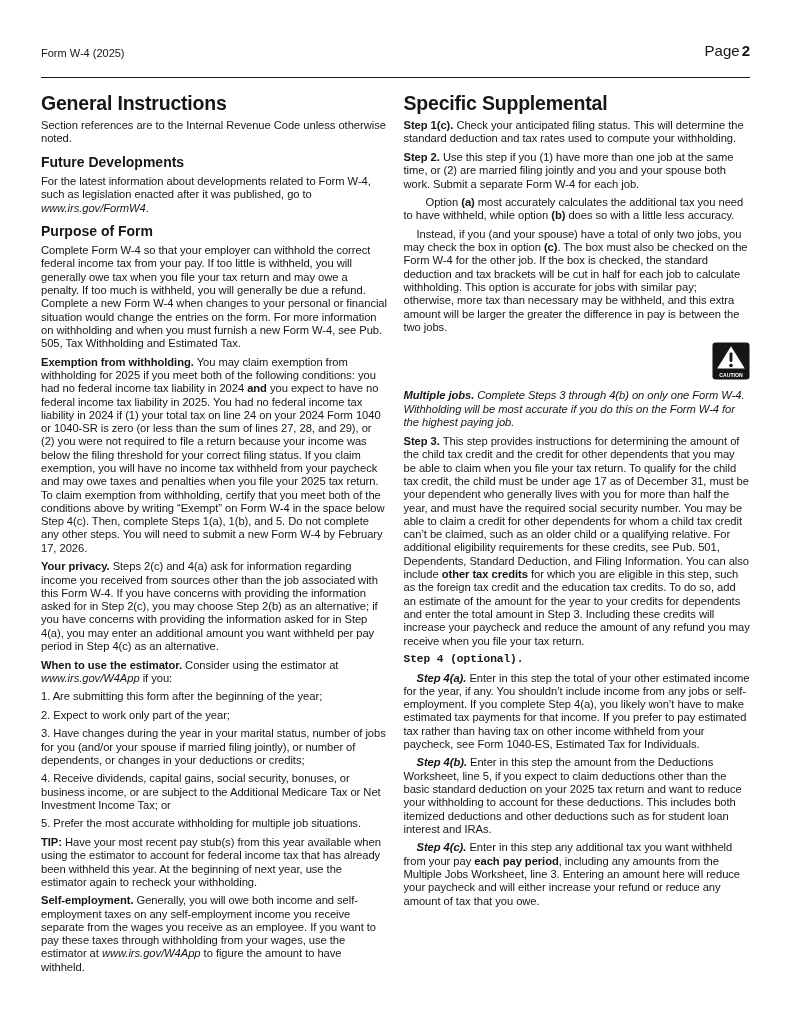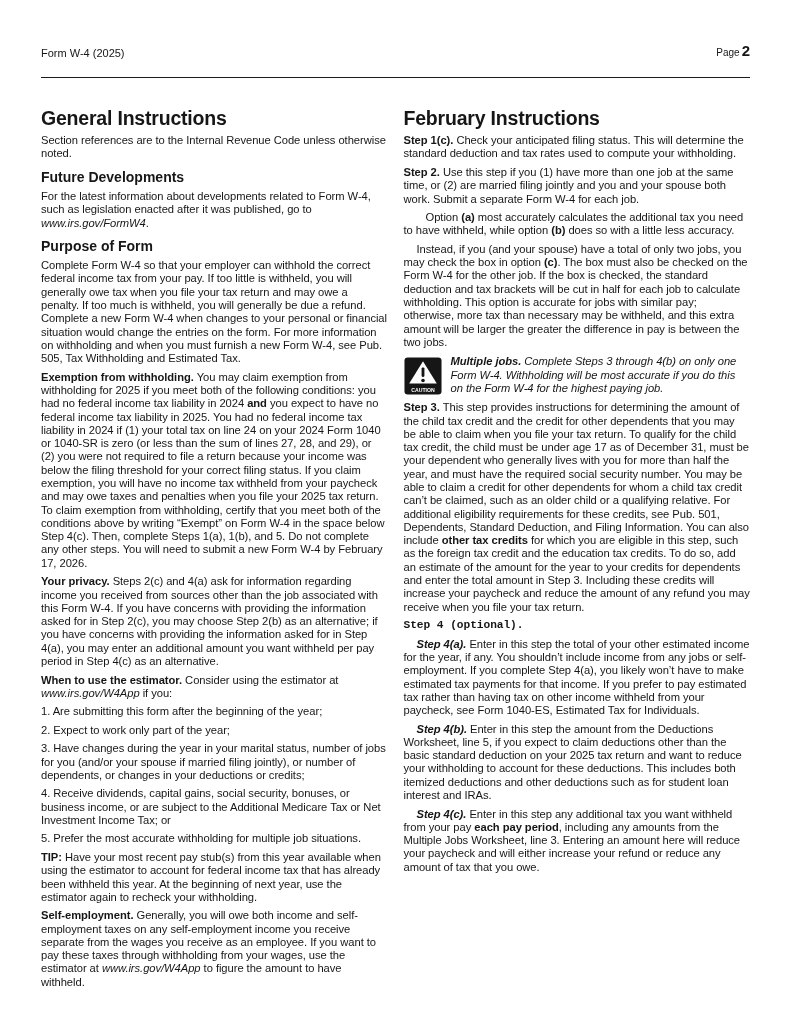--- a/index.html
+++ b/index.html
@@ -13,42 +13,42 @@
     box-sizing:border-box;
     padding:42px 41px 20px 41px;
     overflow:hidden;
   }
   .header{
     display:flex;justify-content:space-between;align-items:flex-end;
     font-size:11px;
     border-bottom:1.6px solid #1a1a1a;
     padding-bottom:18px;
   }
-  .header .pageword{font-size:10px;}
+  .header .pageword{font-size:15px;}
   .header .pagenum{font-size:15px;font-weight:bold;margin-left:2px;}
-  .cols{display:flex;gap:16px;margin-top:22px;}
+  .cols{display:flex;gap:16px;margin-top:7px;}
   .col{flex:1 1 0;min-width:0;}
   h1{
     font-size:19.5px;line-height:22px;font-weight:bold;
     margin:7px 0 4px 0;letter-spacing:-0.2px;
   }
   h2{
     font-size:14px;line-height:16px;font-weight:bold;
     margin:8px 0 2px 0;
   }
   p{
     font-size:11.2px;line-height:13.3px;
     margin:5.2px 0;
     letter-spacing:-0.05px;
   }
   .bold-line{font-weight:bold;font-family:Liberation Mono, monospace;}
   .indent1{text-indent:13px;}
   .indent2{text-indent:22px;}
   .it{font-style:italic;}
-  .caution{display:flex;gap:9px;margin:6px 0;align-items:flex-end;}
+  .caution{display:flex;gap:9px;margin:6px 0;align-items:flex-end;flex-direction:column;}
   .caution svg{flex:0 0 38px;display:block;margin-top:2px;}
   .caution-text{
     font-style:italic;font-size:11.2px;line-height:13.3px;margin:0;
   }
   .col-right > p:first-child{margin-top:11px;}
 </style>
 </head>
 <body>
 
 <div class="page">
@@ -82,21 +82,21 @@
       <p>4. Receive dividends, capital gains, social security, bonuses, or business income, or are subject to the Additional Medicare Tax or Net Investment Income Tax; or</p>
       <p>5. Prefer the most accurate withholding for multiple job situations.</p>
 
       <p><b>TIP:</b><span> Have your most recent pay stub(s) from this year available when using the estimator to account for federal income tax that has already been withheld this year. At the beginning of next year, use the estimator again to recheck your withholding.</span></p>
 
       <p><b>Self-employment.</b><span> Generally, you will owe both income and self-employment taxes on any self-employment income you receive separate from the wages you receive as an employee. If you want to pay these taxes through withholding from your wages, use the estimator at </span><span class="it">www.irs.gov/W4App</span><span> to figure the amount to have withheld.</span></p>
     </div>
 
     <div class="col col-right">
 
-      <h1>February Instructions</h1>
+      <h1>Specific Supplemental</h1>
 
       <p><b>Step 1(c).</b><span> Check your anticipated filing status. This will determine the standard deduction and tax rates used to compute your withholding.</span></p>
 
       <p><b>Step 2.</b><span> Use this step if you (1) have more than one job at the same time, or (2) are married filing jointly and you and your spouse both work. Submit a separate Form W-4 for each job.</span></p>
 
       <p class="indent2"><span>Option </span><b>(a)</b><span> most accurately calculates the additional tax you need to have withheld, while option </span><b>(b)</b><span> does so with a little less accuracy.</span></p>
 
       <p class="indent1"><span>Instead, if you (and your spouse) have a total of only two jobs, you may check the box in option </span><b>(c)</b><span>. The box must also be checked on the Form W-4 for the other job. If the box is checked, the standard deduction and tax brackets will be cut in half for each job to calculate withholding. This option is accurate for jobs with similar pay; otherwise, more tax than necessary may be withheld, and this extra amount will be larger the greater the difference in pay is between the two jobs.</span></p>
 
       <div class="caution">

